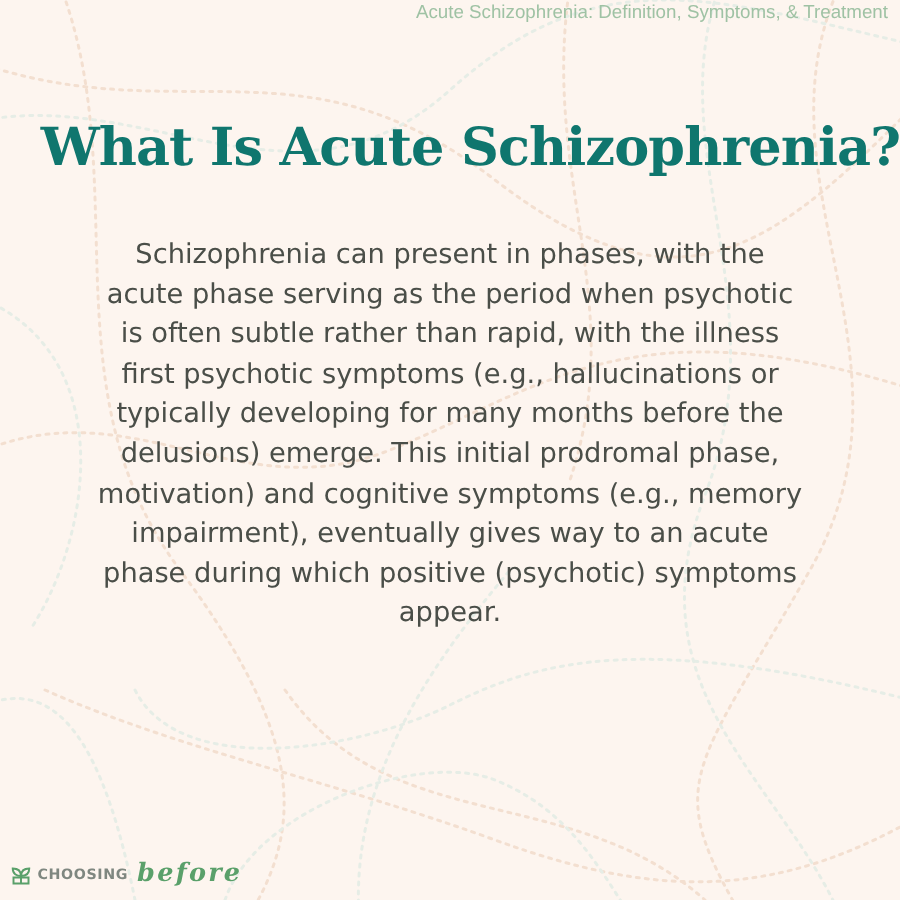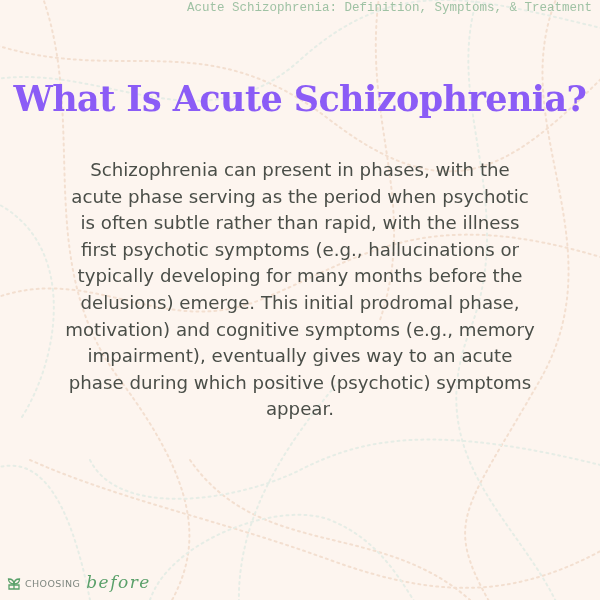--- a/index.html
+++ b/index.html
@@ -5,43 +5,43 @@
     html, body { margin: 0; padding: 0; }
     body {
       width: 600px; height: 600px; overflow: hidden;
       background: #fdf5ef;
       position: relative;
       font-family: "DejaVu Sans", sans-serif;
     }
     .bg-lines { position: absolute; left: 0; top: 0; width: 600px; height: 600px; }
     .header-caption {
       position: absolute; right: 8px; top: 1px;
-      font-family: Liberation Mono, monospace;
+      font-family: Liberation Sans, sans-serif;
       font-size: 12.5px; color: #9fc2a4; letter-spacing: 0px;
       white-space: nowrap;
     }
     .title {
       position: absolute; left: 0; right: 0; top: 78px;
-      text-align: center;
+      text-align: right;
       font-family: "DejaVu Serif", serif;
       font-weight: bold;
-      font-size: 35px; color: #8b5cf6;
+      font-size: 35px; color: #0f766e;
       letter-spacing: -0.6px;
     }
     .body-text {
       position: absolute; left: 50px; right: 50px; top: 157px;
       text-align: center;
       font-family: "DejaVu Sans", sans-serif;
       font-size: 18.2px; line-height: 26.6px;
       color: #4a4e48;
     }
     .body-text .line { display: block; white-space: nowrap; }
     .brand {
       position: absolute; left: 7px; top: 575px;
-      display: flex; align-items: center; gap: 4px;
+      display: flex; align-items: center; gap: 4px; font-weight: bold;
     }
     .brand-icon { width: 14px; height: 13px; }
     .brand-word1 {
       font-family: "DejaVu Sans", sans-serif; font-size: 9.5px;
       color: #7f8780; letter-spacing: 0.4px;
     }
     .brand-word2 {
       font-family: "DejaVu Serif", serif; font-style: italic;
       font-size: 17px; color: #5aa06a; letter-spacing: 1.5px;
       margin-left: 2px; margin-top: -3px;

